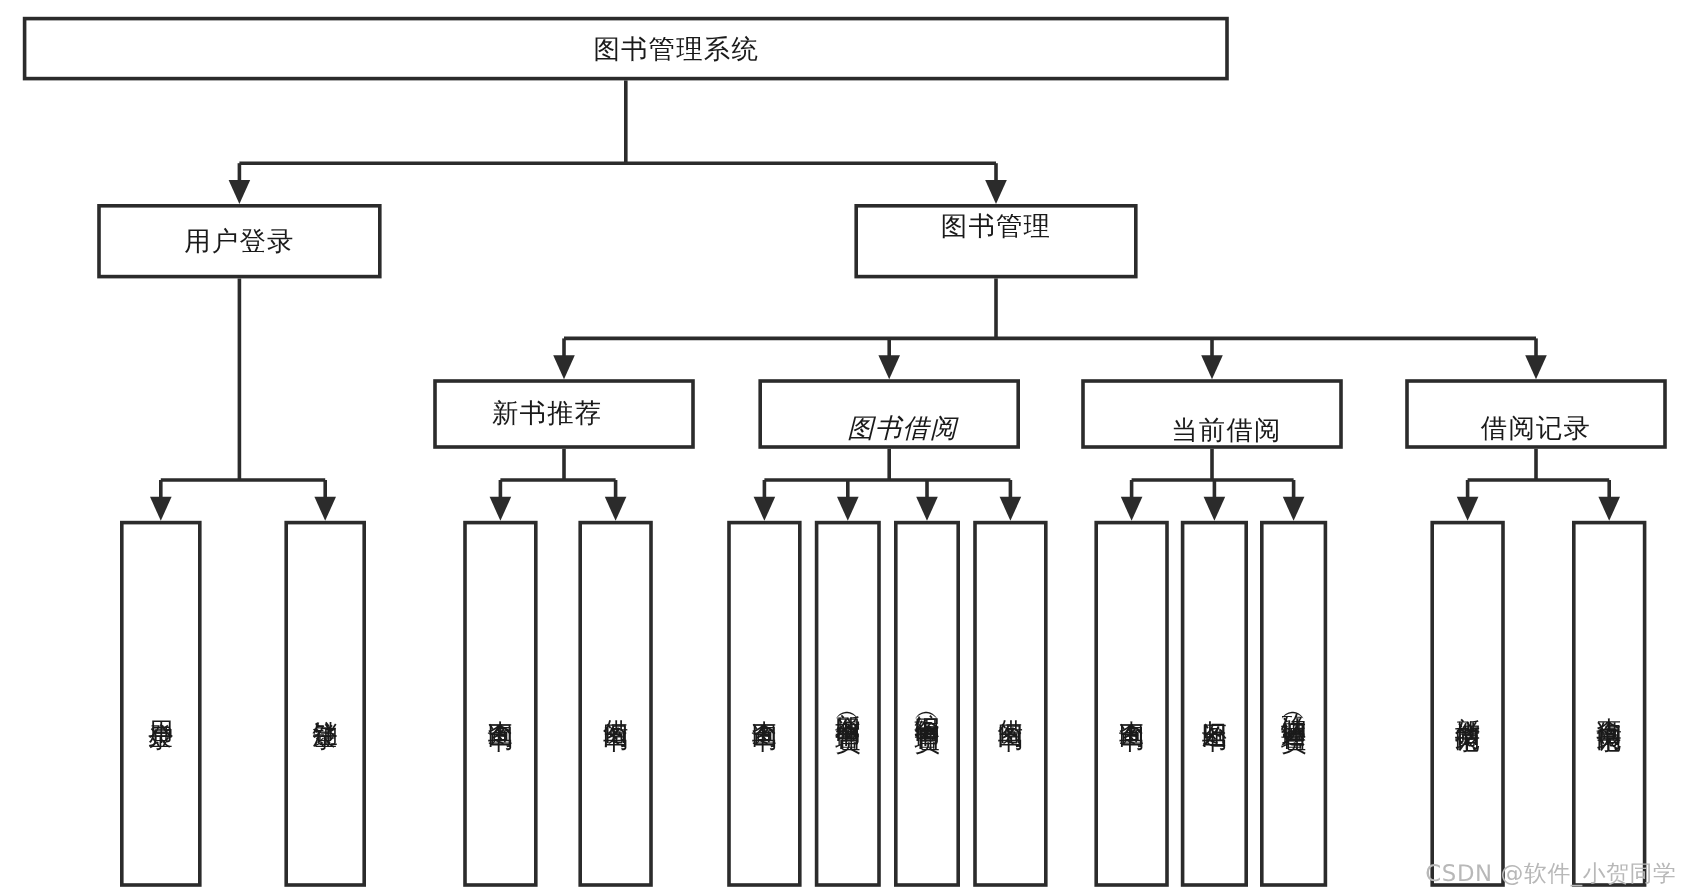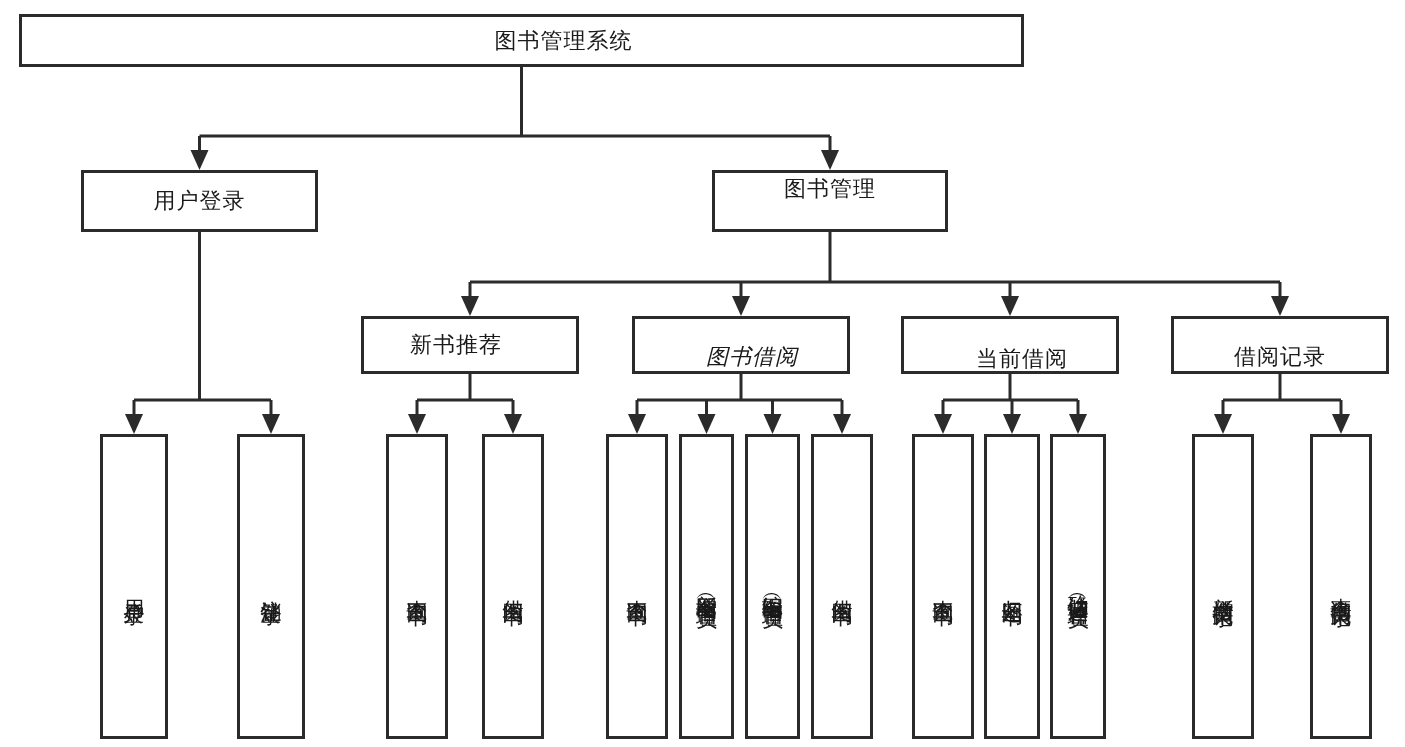--- a/index.html
+++ b/index.html
@@ -226,14 +226,15 @@
         <span class="vlabel-text">确认归还（管理员）</span>
       </div>
       <div class="vlabel-wrap" style="left: 1192px; top: 434px; width: 62px; height: 305px;">
         <span class="vlabel-text">新增借阅记录</span>
       </div>
       <div class="vlabel-wrap" style="left: 1310px; top: 434px; width: 62px; height: 305px;">
         <span class="vlabel-text">查询借阅记录</span>
       </div>
     </div>
 
+  <div id="watermark">CSDN @软件_小贺同学</div>
 
 </div>
 
 </body></html>

